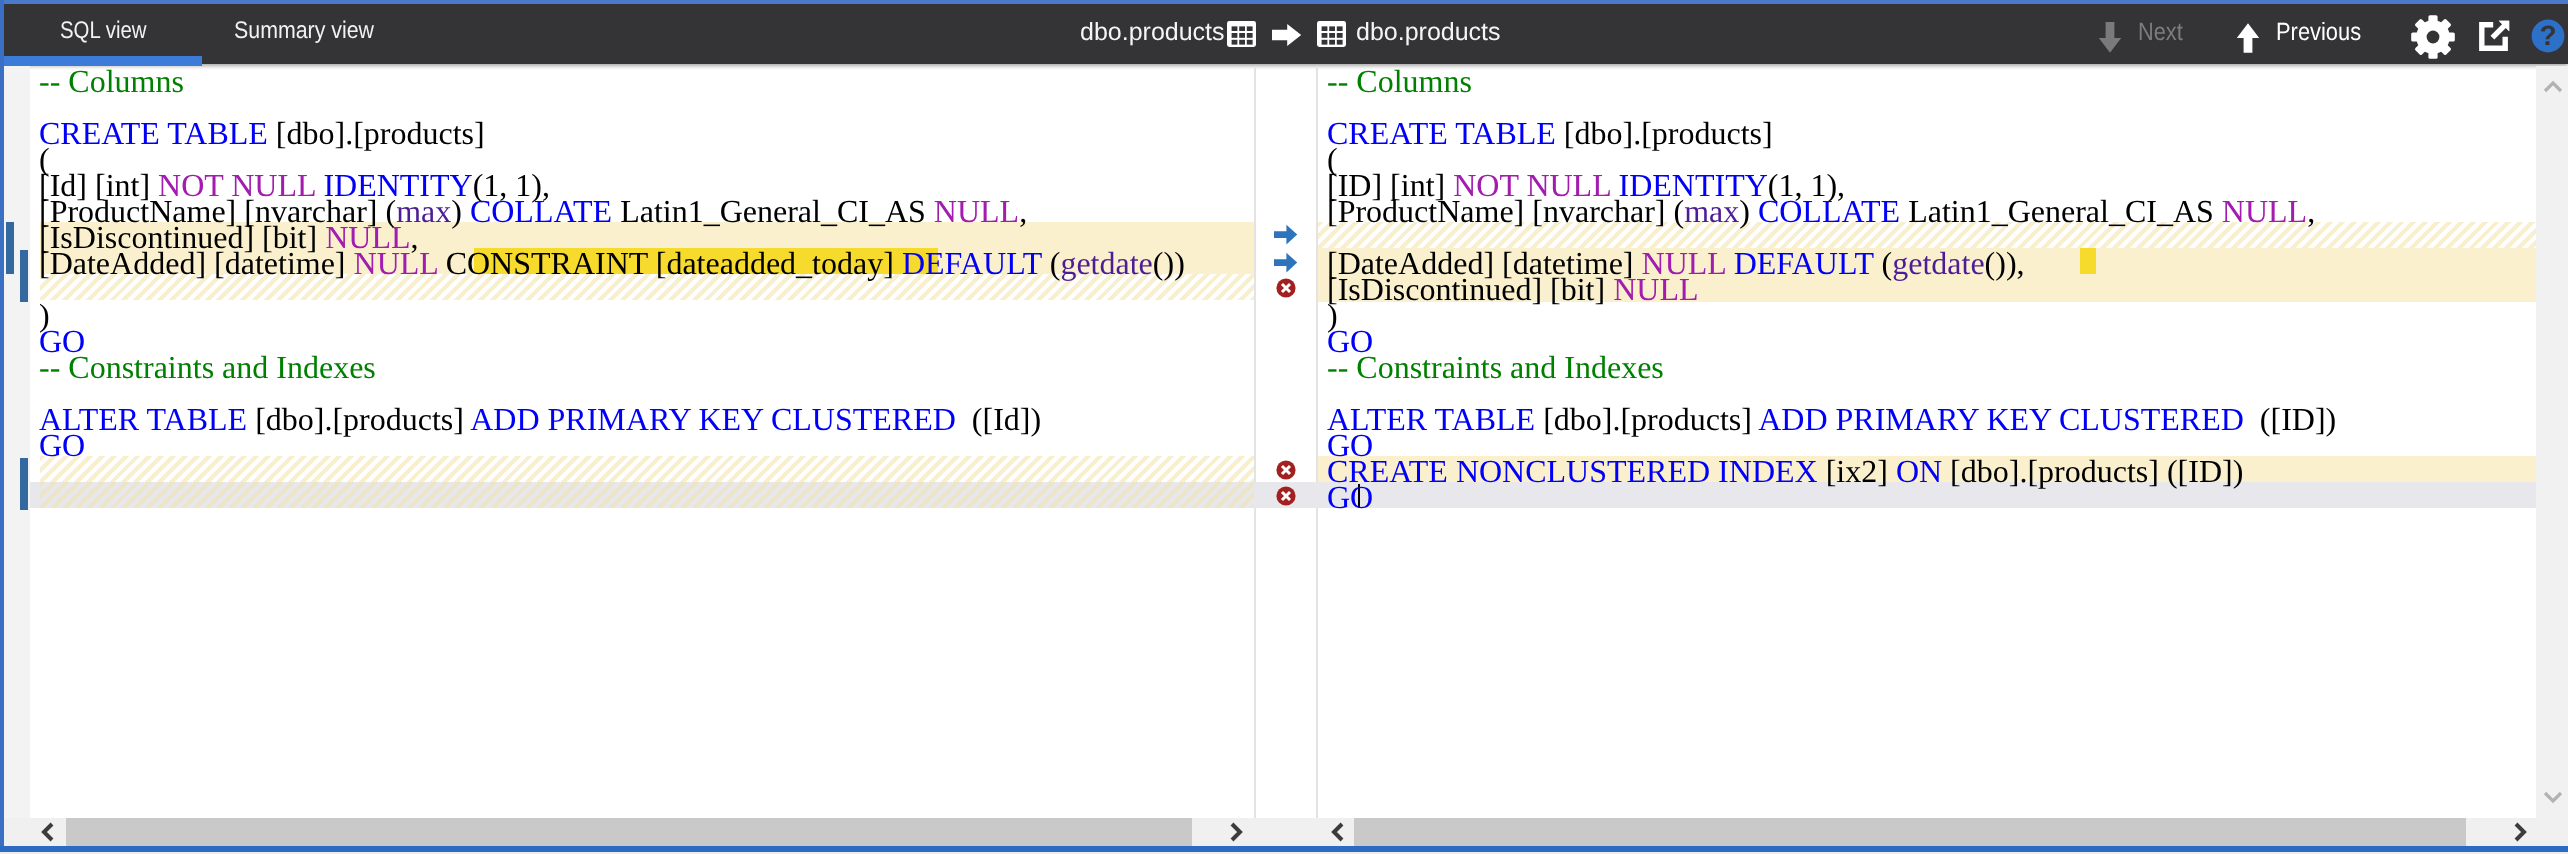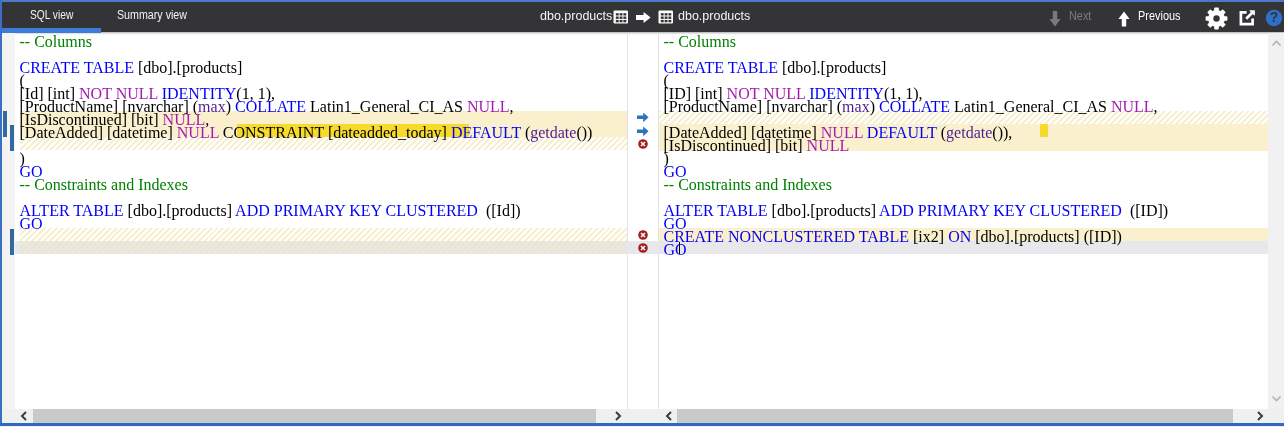--- a/index.html
+++ b/index.html
@@ -144,21 +144,21 @@
 [ProductName] [nvarchar] (<span class="m">max</span>) <span class="k">COLLATE</span> Latin1_General_CI_AS <span class="y">NULL</span>,
 
 [DateAdded] [datetime] <span class="y">NULL</span> <span class="k">DEFAULT</span> (<span class="m">getdate</span>()),
 [IsDiscontinued] [bit] <span class="y">NULL</span>
 )
 <span class="k">GO</span>
 <span class="g">-- Constraints and Indexes</span>
 
 <span class="k">ALTER TABLE</span> [dbo].[products] <span class="k">ADD PRIMARY KEY CLUSTERED</span>  ([ID])
 <span class="k">GO</span>
-<span class="k">CREATE NONCLUSTERED TABLE</span> [ix2] <span class="k">ON</span> [dbo].[products] ([ID])
+<span class="k">CREATE NONCLUSTERED INDEX</span> [ix2] <span class="k">ON</span> [dbo].[products] ([ID])
 <span class="k">GO</span></div>
 
 <svg class="abs" style="left:637px;top:112px" width="12" height="11" viewBox="0 0 12 11">
   <path d="M0 3.6 L6.2 3.6 L6.2 0.4 L11.6 5.3 L6.2 10.2 L6.2 7 L0 7 Z" fill="#2d74bc"></path>
 </svg>
 <svg class="abs" style="left:637px;top:126px" width="12" height="11" viewBox="0 0 12 11">
   <path d="M0 3.6 L6.2 3.6 L6.2 0.4 L11.6 5.3 L6.2 10.2 L6.2 7 L0 7 Z" fill="#2d74bc"></path>
 </svg>
 <svg class="abs" style="left:638px;top:138.5px" width="10" height="10" viewBox="0 0 10 10">
   <circle cx="5" cy="5" r="4.8" fill="#a32020"></circle>

